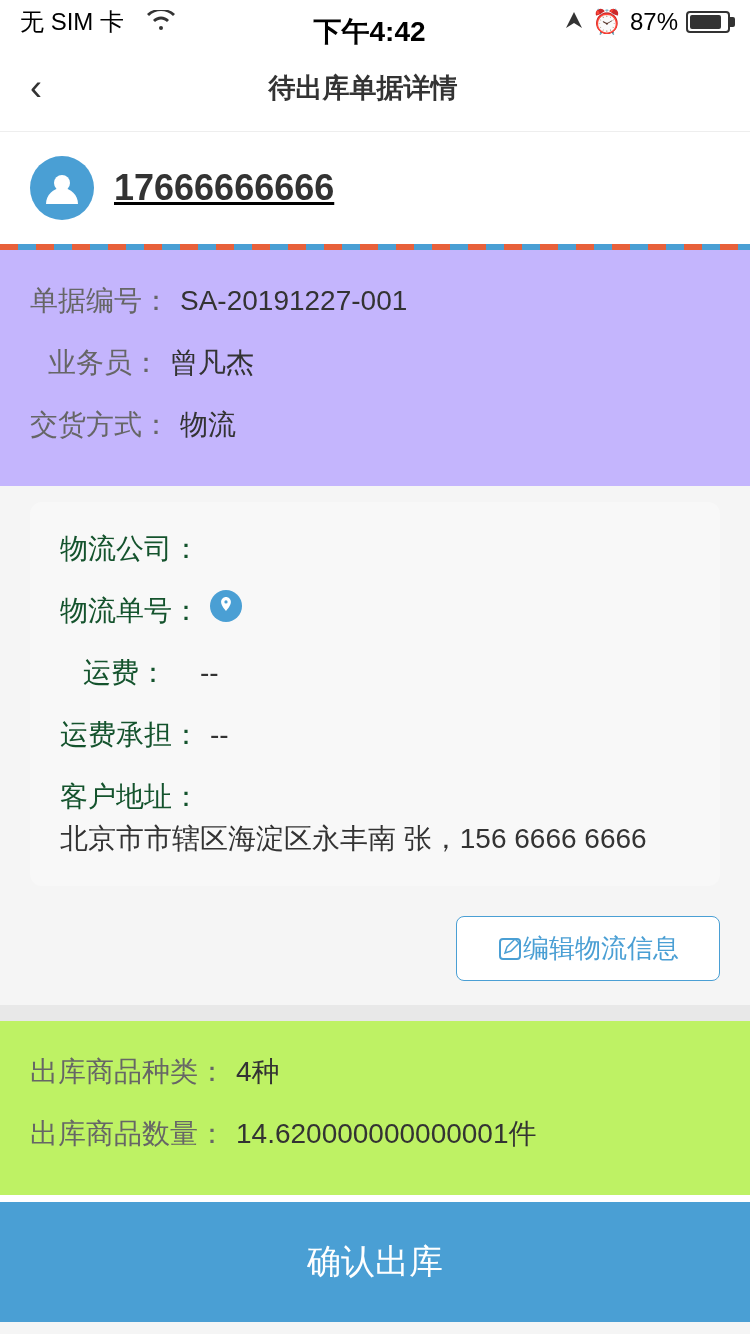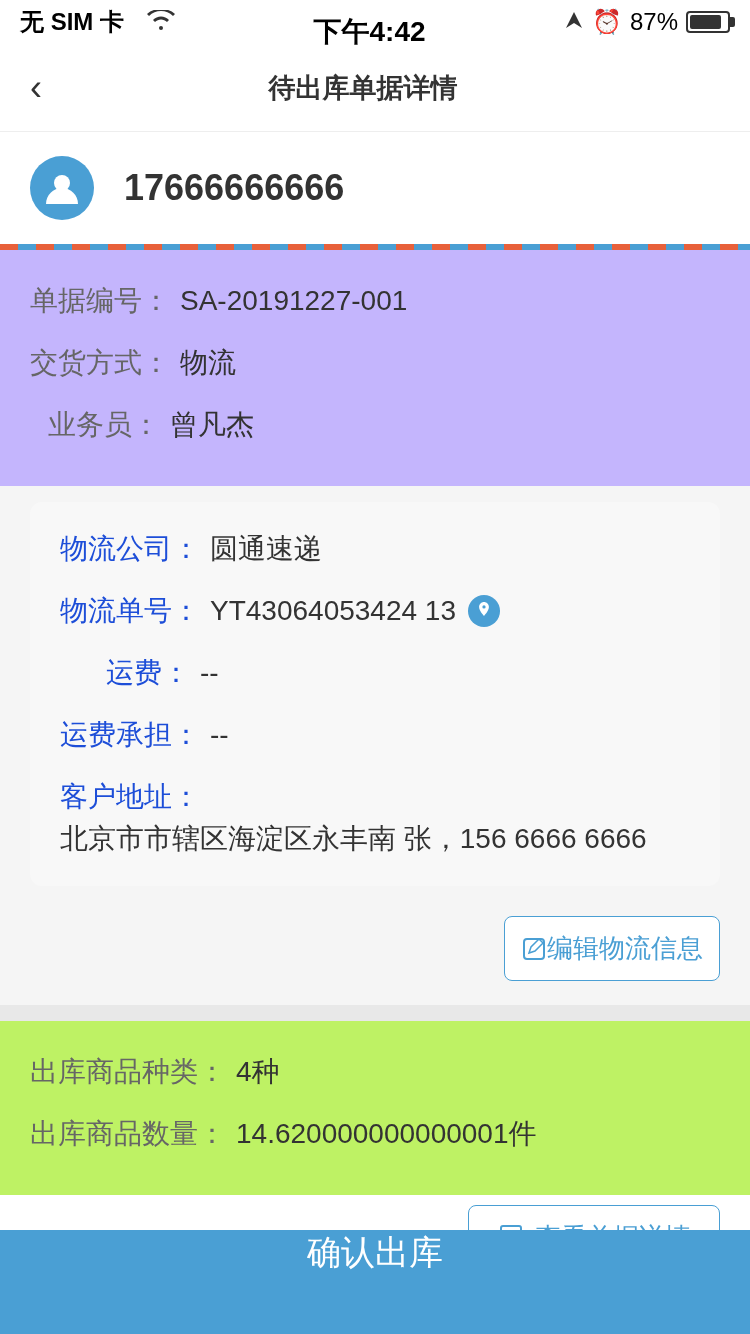--- a/index.html
+++ b/index.html
@@ -17,21 +17,21 @@
     .status-bar {
       height: 44px;
       background: #fff;
       display: flex;
       align-items: center;
       justify-content: space-between;
       padding: 0 20px;
       font-size: 24px;
       font-weight: 500;
     }
-    .status-left { display: flex; align-items: center; gap: 23px; font-weight: bold; }
+    .status-left { display: flex; align-items: center; gap: 23px; }
     .status-center { font-size: 28px; font-weight: 600; margin-top: 20px; }
     .status-right { display: flex; align-items: center; gap: 8px; font-size: 24px; }
     .battery {
       width: 44px; height: 22px;
       border: 2px solid #333;
       border-radius: 4px;
       position: relative;
       display: flex; align-items: center; padding: 2px;
     }
     .battery::after {
@@ -68,21 +68,22 @@
       color: #333;
       margin-right: 56px;
     }
 
     
     .customer-header {
       background: #fff;
       padding: 24px 30px;
       display: flex;
       align-items: center;
-      gap: 30px;
+      gap: 20px;
+      text-decoration: underline;
     }
     .avatar {
       width: 64px; height: 64px;
       border-radius: 50%;
       background: #4a9fd4;
       display: flex; align-items: center; justify-content: center;
       flex-shrink: 0;
     }
     .avatar svg { width: 40px; height: 40px; }
     .customer-phone {
@@ -135,24 +136,24 @@
       margin: 0 30px 20px;
     }
     .logistics-row {
       display: flex;
       align-items: flex-start;
       margin-bottom: 20px;
       line-height: 1.5;
     }
     .logistics-row:last-child { margin-bottom: 0; flex-direction: column; }
     .logistics-label {
-      color: #1d4ed8;
+      color: #14532d;
       font-size: 28px;
       min-width: 140px;
-      text-align: right;
+      text-align: center;
       flex-shrink: 0;
       padding-right: 10px;
     }
     .logistics-value {
       color: #333;
       font-size: 28px;
       flex: 1;
       display: flex;
       align-items: center;
       gap: 12px;
@@ -170,21 +171,21 @@
 
     
     .edit-btn-row {
       display: flex;
       justify-content: flex-end;
       padding: 10px 30px 24px;
     }
     .edit-btn {
       border: 1.5px solid #4a9fd4;
       border-radius: 8px;
-      padding: 14px 16px;
+      padding: 14px 40px;
       color: #4a9fd4;
       font-size: 26px;
       display: flex;
       align-items: center;
       gap: 0;
       cursor: pointer;
       background: #fff;
     }
 
     
@@ -215,27 +216,27 @@
       display: flex;
       align-items: center;
       gap: 10px;
       cursor: pointer;
       background: #fff;
     }
 
     
     .confirm-bar {
       position: fixed;
-      bottom: 0;
+      bottom: 12px;
       left: 0;
       width: 750px;
-      height: 104px;
+      height: 120px;
       background: #4a9fd4;
       display: flex;
-      align-items: flex-start;
+      align-items: center;
       justify-content: center;
       cursor: pointer;
     }
     .confirm-text {
       color: #fff;
       font-size: 34px;
       font-weight: 500;
     }
 
     .content-wrap {
@@ -289,38 +290,36 @@
   </div>
 
   <div class="dashed-divider"></div>
 
   <div class="info-section">
     <div class="info-row">
       <span class="info-label">单据编号：</span>
       <span class="info-value">SA-20191227-001</span>
     </div>
     <div class="info-row">
+      <span class="info-label">业务员：</span>
+      <span class="info-value">曾凡杰</span>
+    </div>
+    <div class="info-row">
       <span class="info-label">交货方式：</span>
       <span class="info-value">物流</span>
     </div>
-    <div class="info-row">
-      <span class="info-label">业务员：</span>
-      <span class="info-value">曾凡杰</span>
-    </div>
   </div>
 
   <div class="logistics-card">
     <div class="logistics-row">
       <span class="logistics-label">物流公司：</span>
-      <span class="logistics-value">圆通速递</span>
     </div>
     <div class="logistics-row">
       <span class="logistics-label">物流单号：</span>
       <span class="logistics-value">
-        <span>YT43064053424 13</span>
         <span class="location-icon">
           <svg viewBox="0 0 18 22" fill="white">
             <path d="M9 0C5.7 0 3 2.7 3 6c0 4.5 6 11 6 11s6-6.5 6-11c0-3.3-2.7-6-6-6zm0 8a2 2 0 1 1 0-4 2 2 0 0 1 0 4z"></path>
           </svg>
         </span>
       </span>
     </div>
     <div class="logistics-row">
       <span class="logistics-label">运费：</span>
       <span class="logistics-value">--</span>

